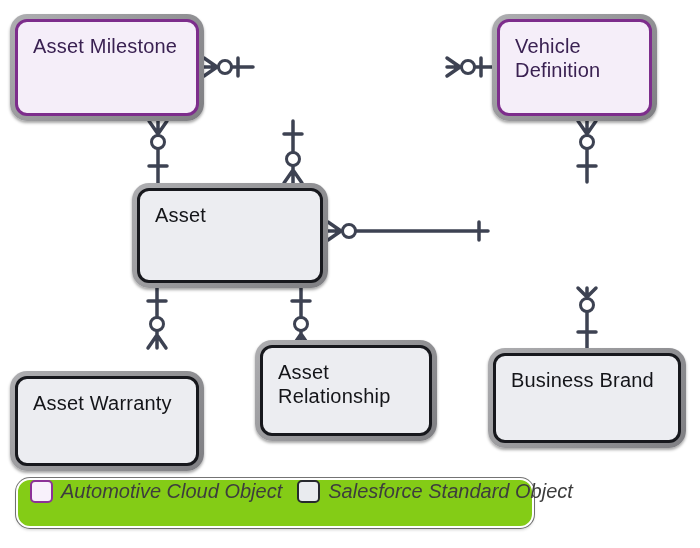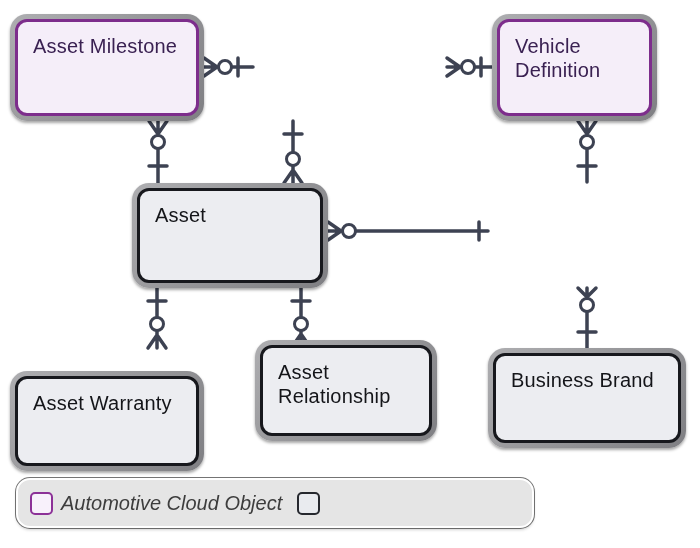--- a/index.html
+++ b/index.html
@@ -27,23 +27,23 @@
   .e-vehicle            { left:253px; top:14px;  width:194px; height:107px; }
   .e-vehicle-definition { left:492px; top:14px;  width:165px; height:107px; }
   .e-asset              { left:132px; top:183px; width:196px; height:105px; }
   .e-product            { left:488px; top:182px; width:199px; height:106px; }
   .e-asset-warranty     { left:10px;  top:348px; width:194px; height:100px;margin-top:23px; }
   .e-asset-relationship { left:255px; top:340px; width:182px; height:101px; }
   .e-business-brand     { left:488px; top:348px; width:198px; height:100px; }
 
   .legend {
     position:absolute; left:16px; top:478px; width:518px; height:50px; box-sizing:border-box;
-    background:#e5e5e5; border:2px solid #ffffff; border-radius:14px;
+    background:#84cc16; border:2px solid #ffffff; border-radius:14px;
     box-shadow:0 0 0 1px rgba(70,70,70,.75), 0 2px 3px rgba(0,0,0,.18);
-    display:flex; align-items:center; padding:0 12px; gap:8px;
+    display:flex; padding:0 12px; gap:8px;
     font-style:italic; font-size:20px; color:#3d3d3d; white-space:nowrap;
   }
   .swatch { width:19px; height:19px; border-radius:5px; flex:none; box-sizing:content-box; }
   .swatch-automotive { background:#f8f1fb; border:2.5px solid #8c3197; }
   .swatch-standard   { background:#e9ebef; border:2.5px solid #26282e; margin-left:7px; }
 </style>
 </head>
 <body>
 
 <div class="canvas">
@@ -119,15 +119,16 @@
   </div>
 
   <div class="entity standard e-business-brand">
     <div class="entity-inner">Business Brand</div>
   </div>
 
   <div class="legend">
     <span class="swatch swatch-automotive"></span>
     <span class="legend-label">Automotive Cloud Object</span>
     <span class="swatch swatch-standard"></span>
+    <span class="legend-label">Salesforce Standard Object</span>
   </div>
 
 </div>
 
 </body></html>

